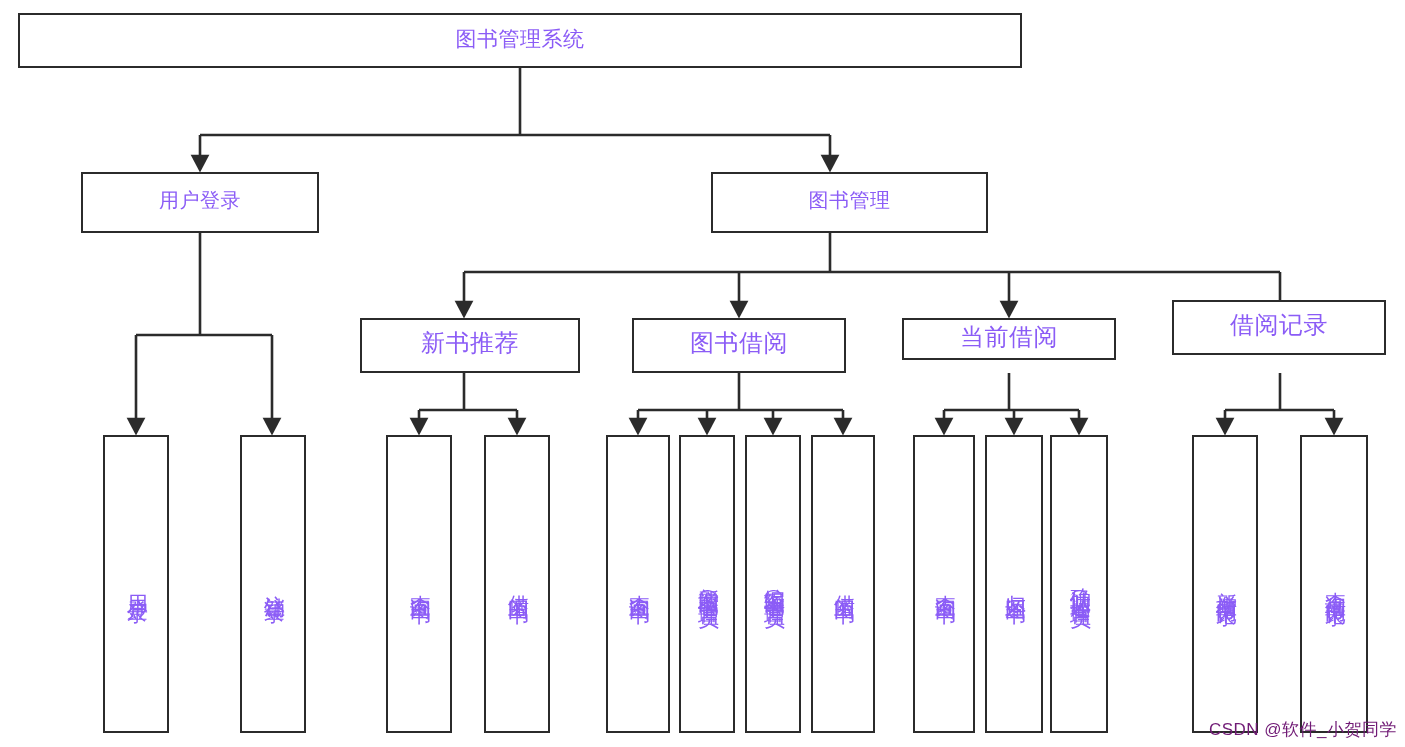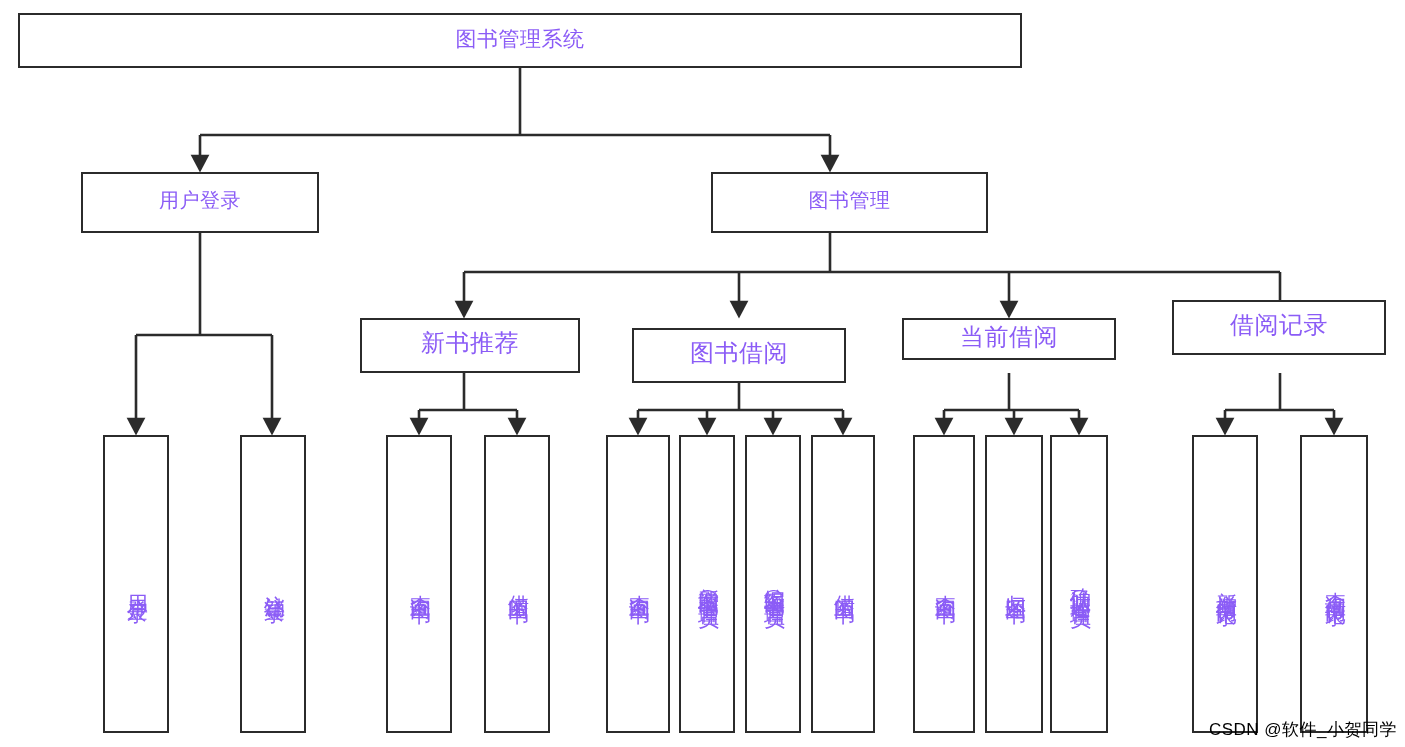--- a/index.html
+++ b/index.html
@@ -51,21 +51,21 @@
     text-orientation: upright;
     font-size: 21px;
     letter-spacing: 3px;
     line-height: 1;
   }
   .watermark {
     position: absolute;
     right: 8px;
     bottom: 6px;
     font-size: 17px;
-    color: #000000;
+    color: #701a75;
     font-family: "Liberation Sans", "DejaVu Sans", sans-serif;
     letter-spacing: 0.5px;
     white-space: nowrap;
     pointer-events: none;
   }
 </style>
 </head>
 <body>
 
 <div id="diagram-root">
@@ -130,21 +130,21 @@
   <div class="node-box node-level2" style="left:81px; top:172px; width:238px; height:61px;">
     <span class="node-label">用户登录</span>
   </div>
   <div class="node-box node-level2" style="left:711px; top:172px; width:277px; height:61px;">
     <span class="node-label">图书管理</span>
   </div>
 
   <div class="node-box node-level3" style="left:360px; top:318px; width:220px; height:55px;">
     <span class="node-label">新书推荐</span>
   </div>
-  <div class="node-box node-level3" style="left:632px; top:328px; width:214px; height:55px;">
+  <div class="node-box node-level3" style="left:632px; top:318px; width:214px; height:55px;">
     <span class="node-label">图书借阅</span>
   </div>
   <div class="node-box node-level3" style="left:902px; top:318px; width:214px; height:42px;">
     <span class="node-label">当前借阅</span>
   </div>
   <div class="node-box node-level3" style="left:1172px; top:300px; width:214px; height:55px;">
     <span class="node-label">借阅记录</span>
   </div>
 
   <div class="node-box node-leaf" style="left:103px; top:435px; width:66px; height:298px;">

